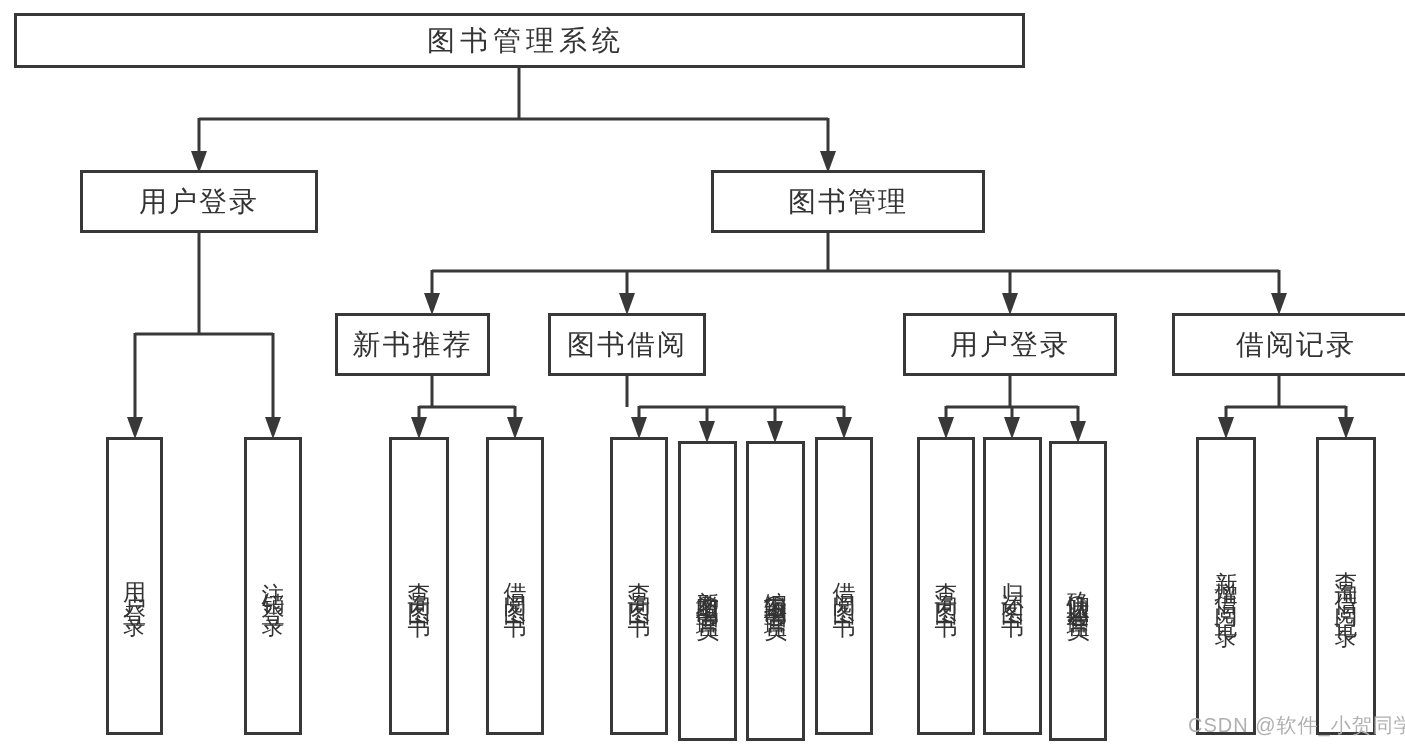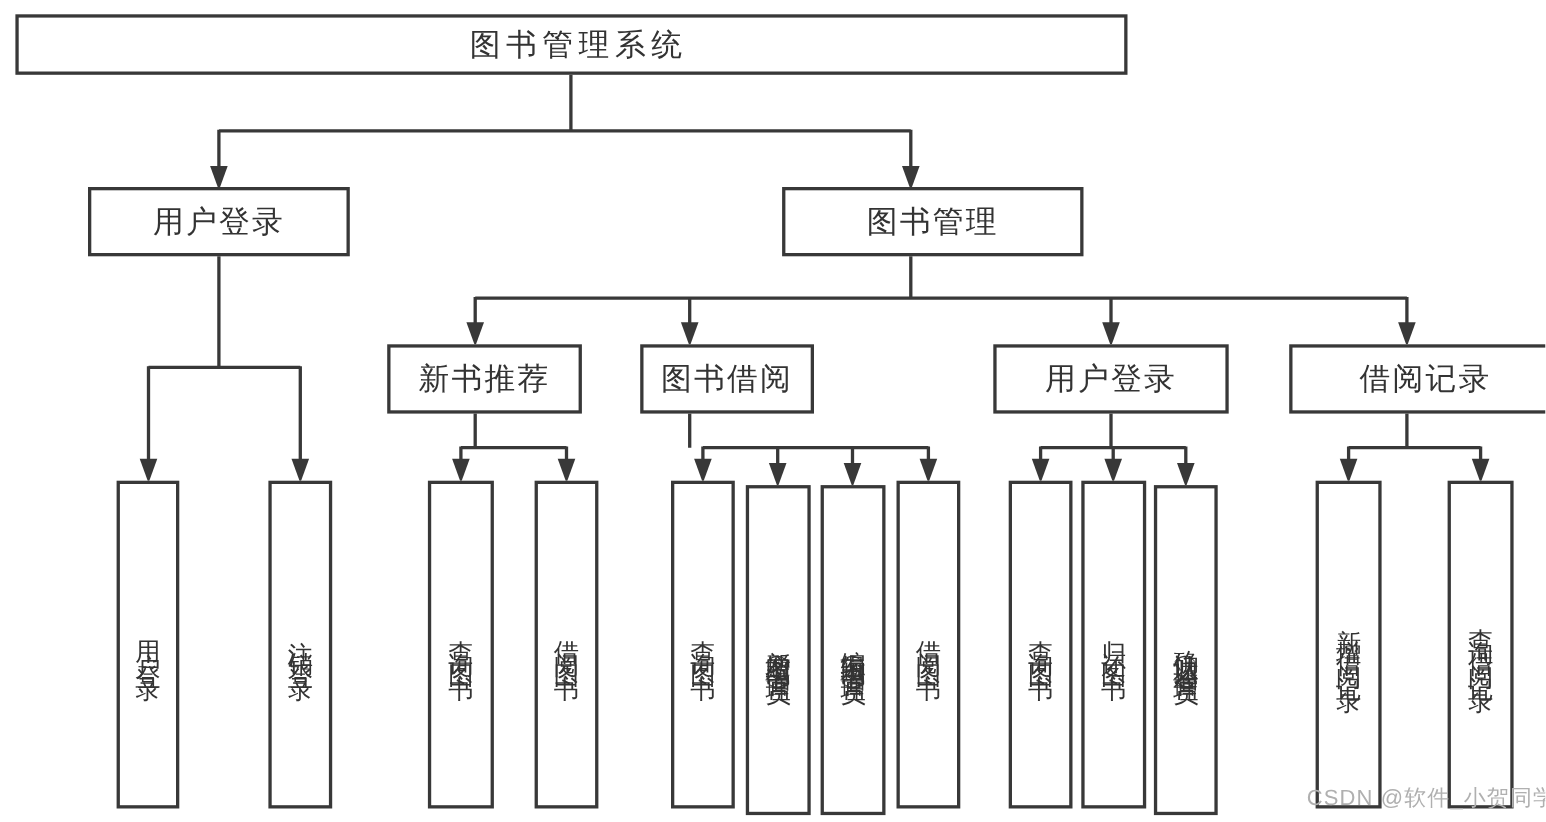--- a/index.html
+++ b/index.html
@@ -110,22 +110,22 @@
       <polygon points="1218,417 1234,417 1226,439"></polygon>
       <polygon points="1338,417 1354,417 1346,439"></polygon>
     </g>
   </svg>
 
   <div class="hnode root" style="left:14px; top:13px; width:1011px; height:55px;padding-left:13px;">图书管理系统</div>
 
   <div class="hnode" style="left:80px; top:170px; width:238px; height:63px;">用户登录</div>
   <div class="hnode" style="left:711px; top:170px; width:274px; height:63px;">图书管理</div>
 
-  <div class="hnode" style="left:352px; top:313px; width:177px; height:63px;">新书推荐</div>
-  <div class="hnode" style="left:548px; top:313px; width:158px; height:63px;margin-left:34px;">图书借阅</div>
+  <div class="hnode" style="left:335px; top:313px; width:155px; height:63px;">新书推荐</div>
+  <div class="hnode" style="left:548px; top:313px; width:158px; height:63px;">图书借阅</div>
   <div class="hnode" style="left:903px; top:313px; width:214px; height:63px;">用户登录</div>
   <div class="hnode" style="left:1172px; top:313px; width:248px; height:63px;">借阅记录</div>
 
   <div class="leaf" style="left:106px; top:437px; width:57px; height:298px;">
     <span>用户登录</span>
   </div>
   <div class="leaf" style="left:244px; top:437px; width:58px; height:298px;">
     <span>注销登录</span>
   </div>
 

